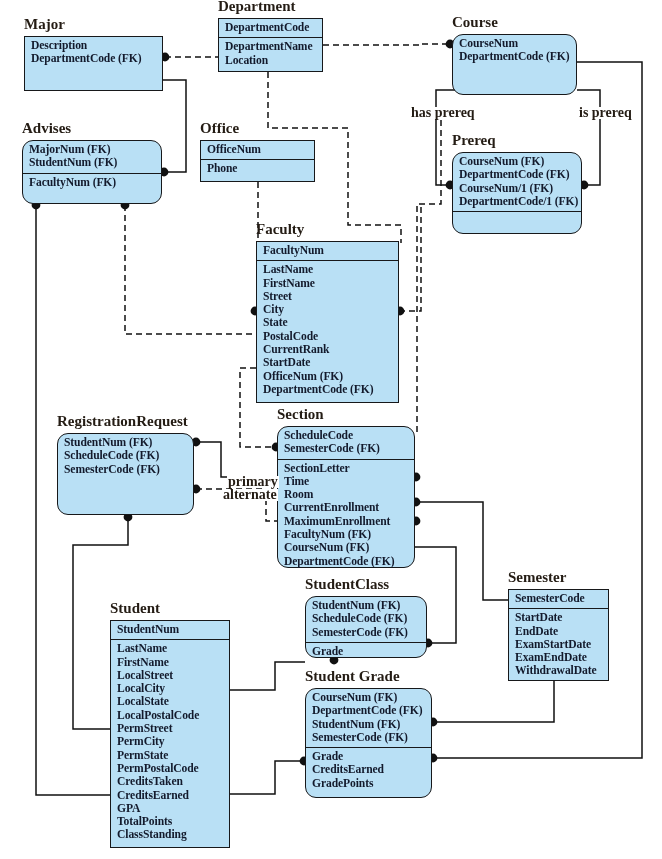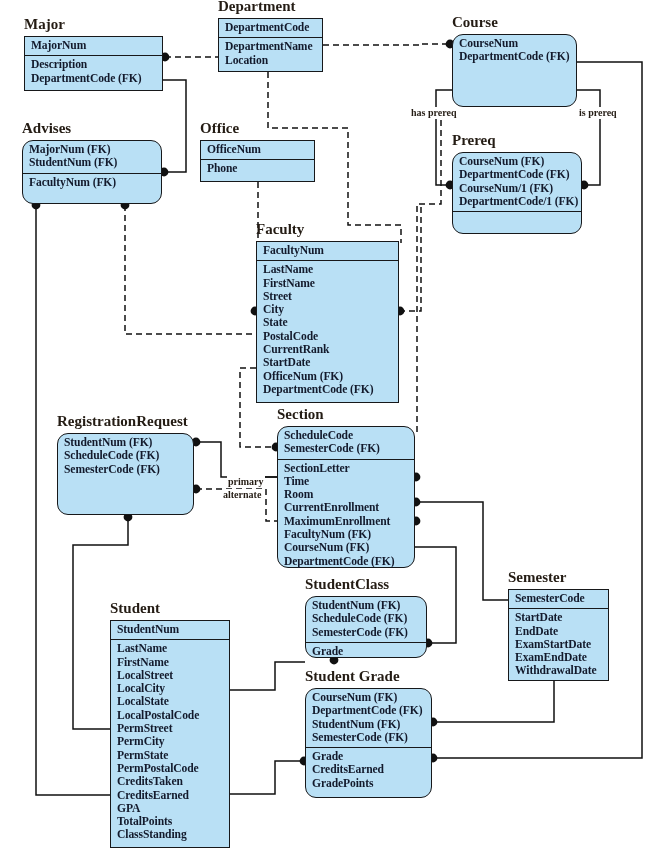--- a/index.html
+++ b/index.html
@@ -25,21 +25,21 @@
     padding:2px 6px 3px 6px;box-sizing:border-box;
   }
   .compartment + .compartment{border-top:1.6px solid #17181a;}
   .attr{
     font-weight:bold;font-size:11.6px;color:#131a2c;
     line-height:13.3px;white-space:nowrap;letter-spacing:-0.1px;
   }
   .fill-rest{flex:1 1 auto;}
 
   .edge-label{
-    position:absolute;font-weight:bold;font-size:10px;color:#241c14;
+    position:absolute;font-weight:bold;font-size:14px;color:#241c14;
     white-space:nowrap;background:#ffffff;padding:0 1px;line-height:12px;text-align:right;
   }
 </style>
 </head>
 <body>
 
 <div id="canvas">
 
   <svg id="wires" viewBox="0 0 662 859" xmlns="http://www.w3.org/2000/svg">
     <g fill="none" stroke="#111111" stroke-width="1.5">
@@ -114,42 +114,39 @@
       <circle cx="304" cy="761" r="4.4"></circle>
       <circle cx="433" cy="722" r="4.4"></circle>
       <circle cx="433" cy="758" r="4.4"></circle>
     </g>
   </svg>
 
   <div id="entities-host">
       <div class="entity" style="left: 24px; top: 36px; width: 139px; height: 55px;">
         <div class="ent-title">Major</div>
         <div class="ent-box">
-          <div class="compartment">
-            <div class="attr">MajorNum</div>
-          </div>
           <div class="compartment fill-rest">
             <div class="attr">Description</div>
             <div class="attr">DepartmentCode (FK)</div>
           </div>
         </div>
       </div>
       <div class="entity" style="left: 218px; top: 18px; width: 105px; height: 54px;">
         <div class="ent-title">Department</div>
         <div class="ent-box">
           <div class="compartment">
             <div class="attr">DepartmentCode</div>
           </div>
           <div class="compartment fill-rest">
             <div class="attr">DepartmentName</div>
             <div class="attr">Location</div>
           </div>
         </div>
       </div>
-      <div class="entity weak" style="left: 452px; top: 34px; width: 125px; height: 73px;">
+      <div class="entity weak" style="left: 452px; top: 34px; width: 125px; height: 61px;">
         <div class="ent-title">Course</div>
         <div class="ent-box">
           <div class="compartment">
             <div class="attr">CourseNum</div>
             <div class="attr">DepartmentCode (FK)</div>
           </div>
         </div>
       </div>
       <div class="entity weak" style="left: 22px; top: 140px; width: 140px; height: 64px;">
         <div class="ent-title">Advises</div>

